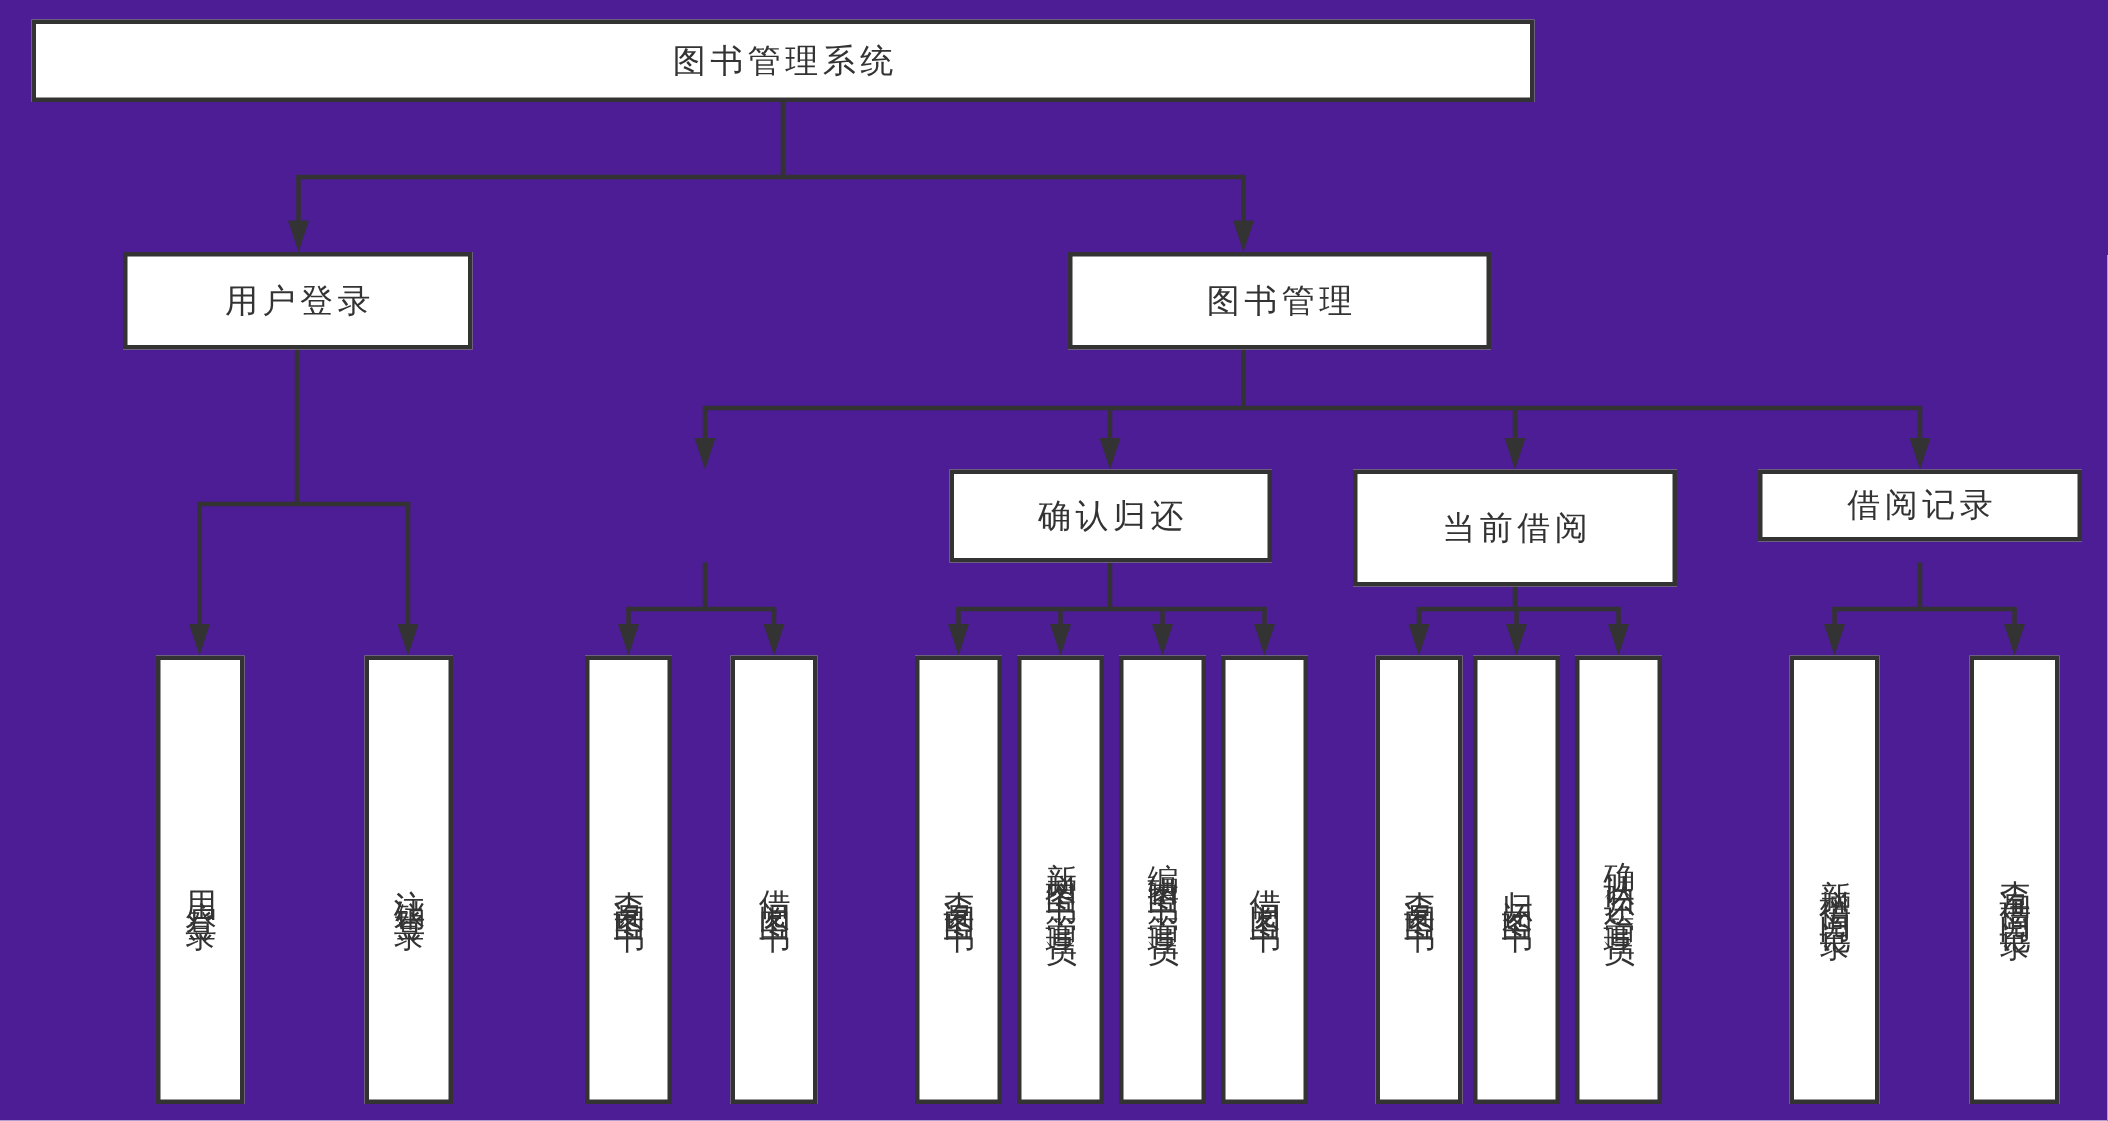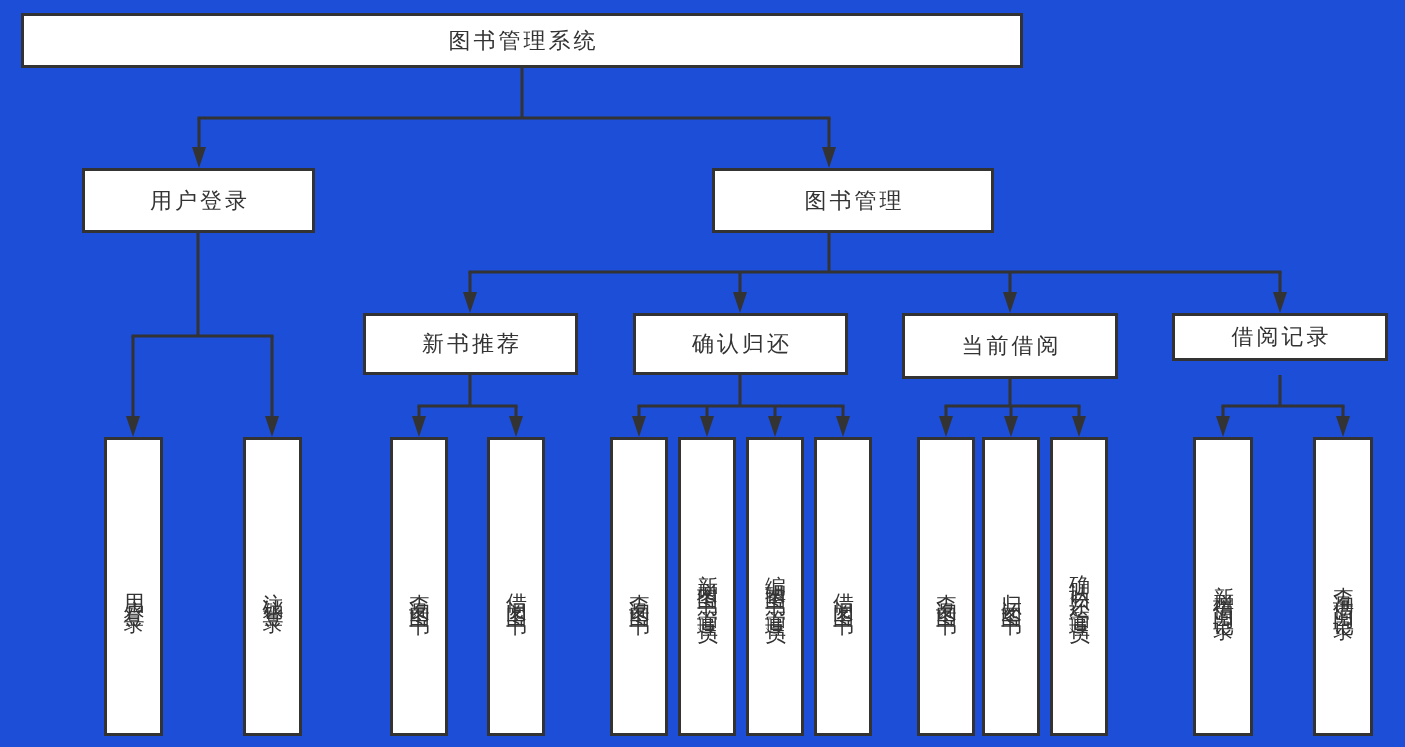--- a/index.html
+++ b/index.html
@@ -1,19 +1,19 @@
 <!DOCTYPE html>
 <html><head>
 <meta charset="utf-8">
 <style>
   html,body{margin:0;padding:0;background:#ffffff;}
   .canvas{
     position:relative;
     width:1405px;height:747px;
-    background:#1d4ed8;
+    background:#4c1d95;
     font-family:"DejaVu Sans","Liberation Sans",sans-serif;
     overflow:hidden;
   }
   .wires{position:absolute;left:0;top:0;z-index:1;}
   .wires line{stroke:#333333;stroke-width:3;}
   .wires polygon{fill:#333333;}
   .node{
     position:absolute;
     box-sizing:border-box;
     border:3px solid #333333;
@@ -131,27 +131,24 @@
     <span>图书管理系统</span>
   </div>
 
   <div class="node hnode" style="left:82px;top:168px;width:233px;height:65px">
     <span>用户登录</span>
   </div>
   <div class="node hnode" style="left:712px;top:168px;width:282px;height:65px">
     <span>图书管理</span>
   </div>
 
-  <div class="node hnode" style="left:363px;top:313px;width:215px;height:62px">
-    <span>新书推荐</span>
-  </div>
   <div class="node hnode" style="left:633px;top:313px;width:215px;height:62px">
     <span>确认归还</span>
   </div>
-  <div class="node hnode" style="left:902px;top:313px;width:216px;height:66px">
+  <div class="node hnode" style="left:902px;top:313px;width:216px;height:78px">
     <span>当前借阅</span>
   </div>
   <div class="node hnode" style="left:1172px;top:313px;width:216px;height:48px">
     <span>借阅记录</span>
   </div>
 
   <div class="node leaf" style="left:104px;top:437px;width:59px;height:299px">
     <span>用户登录</span>
   </div>
   <div class="node leaf" style="left:243px;top:437px;width:59px;height:299px">

